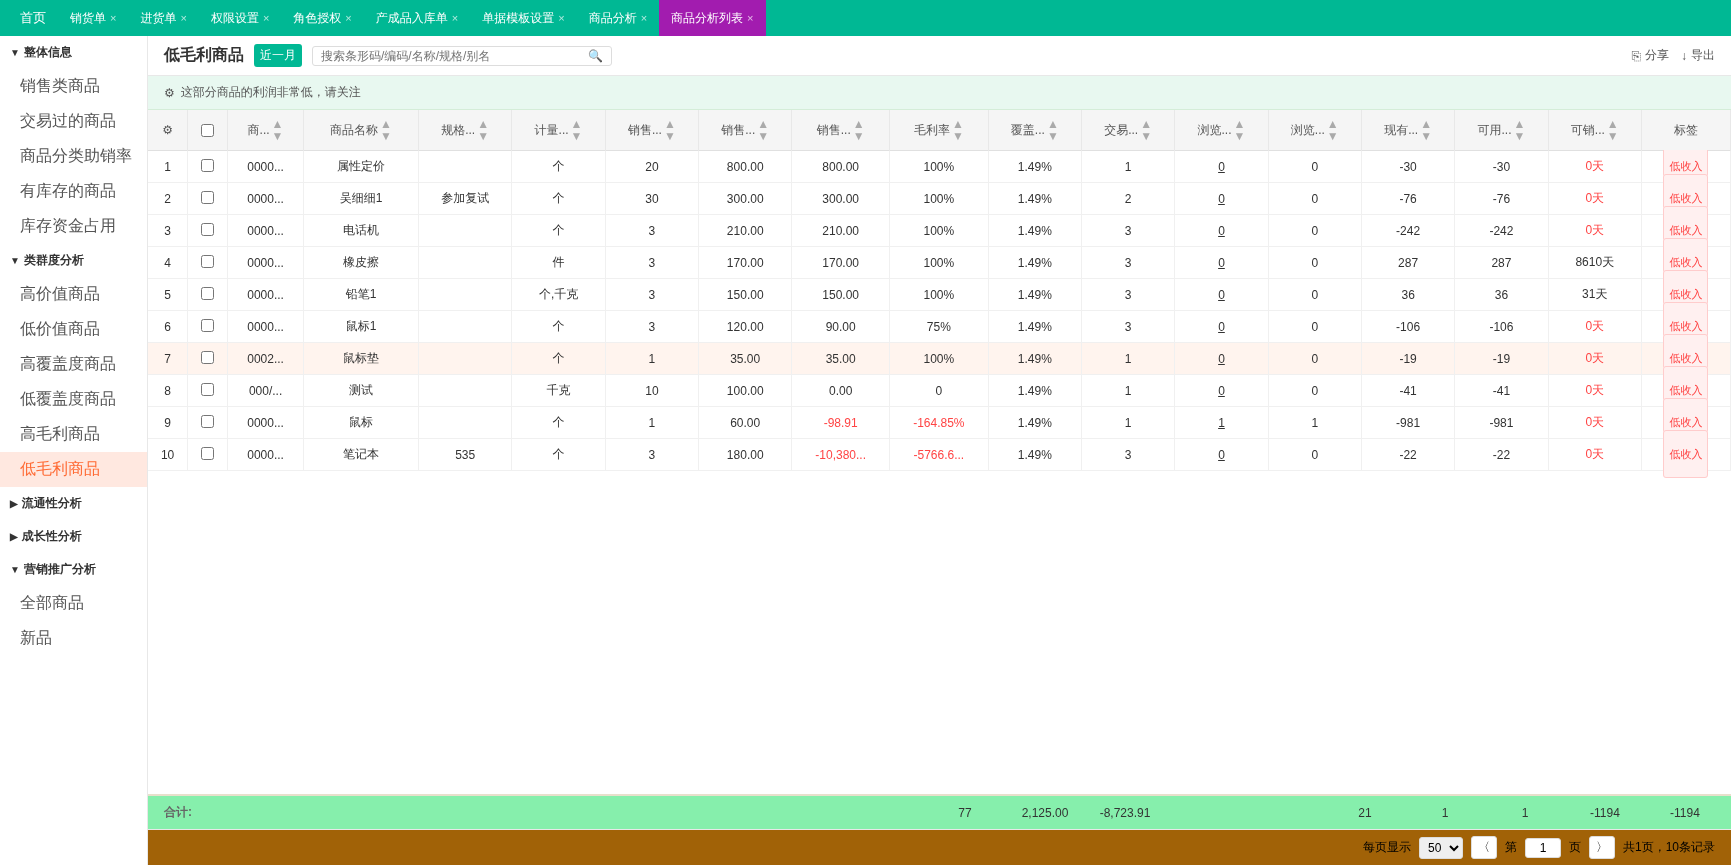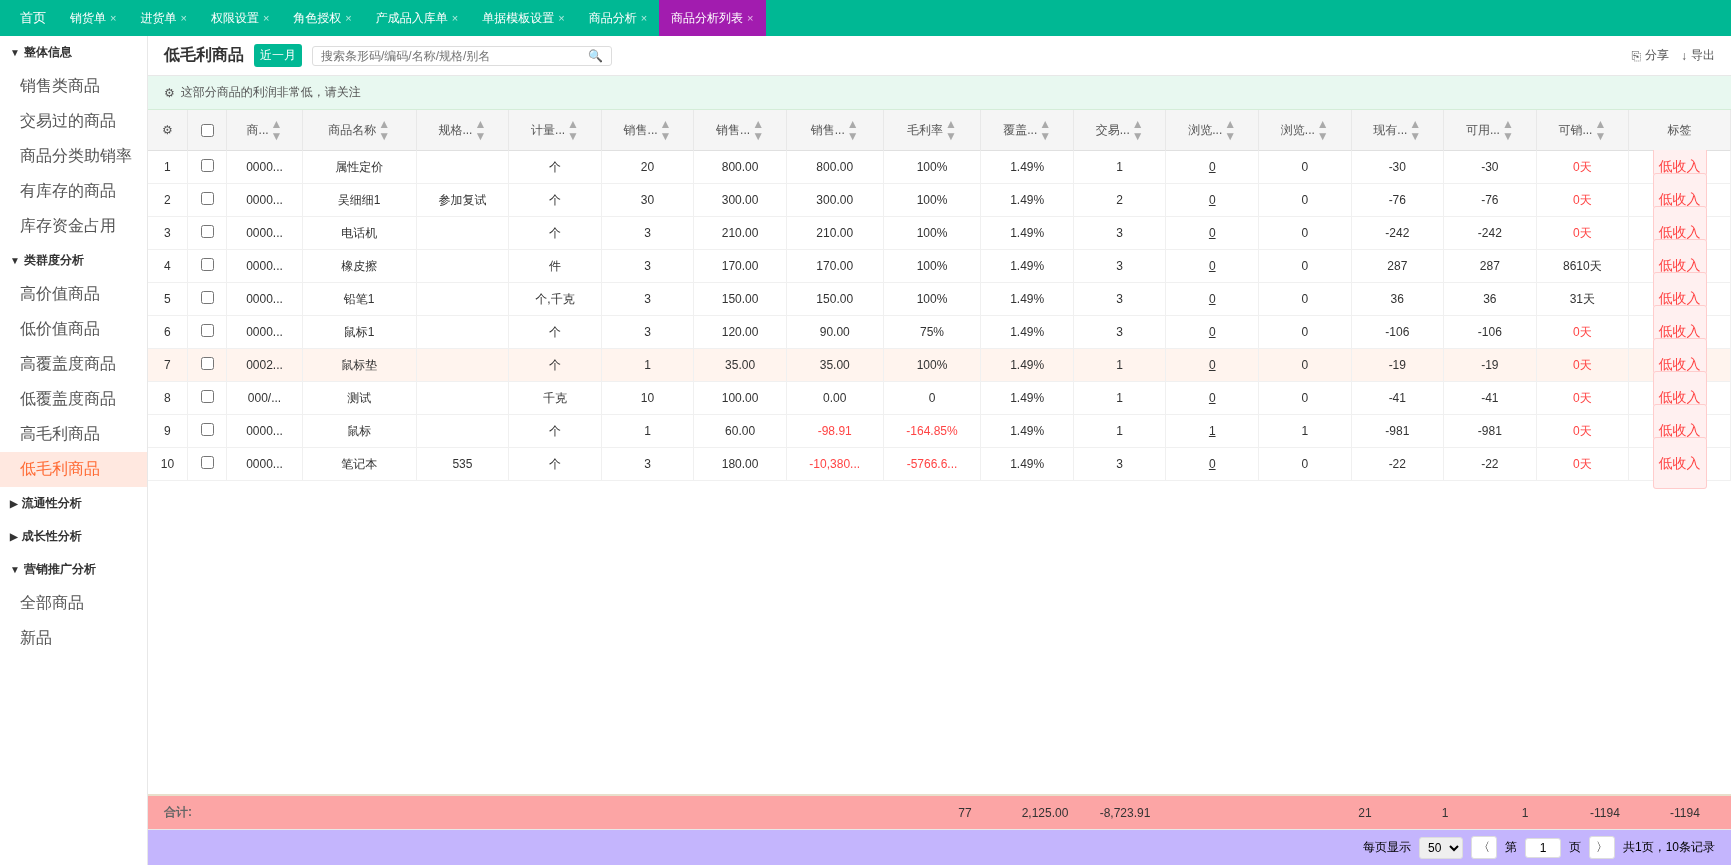--- a/index.html
+++ b/index.html
@@ -178,42 +178,42 @@
       border-right: 1px solid #f0f0f0;
       white-space: nowrap;
     }
     .red-text { color: #ff4444; }
     .tag-badge {
       background: #fff0f0;
       color: #ff4444;
       border: 1px solid #ffcccc;
       border-radius: 3px;
       padding: 17px 5px;
-      font-size: 14px;
+      font-size: 11px;
     }
     .underline { text-decoration: underline; cursor: pointer; }
     input[type="checkbox"] { cursor: pointer; }
 
     
     .table-footer {
-      background: #fca5a5;
+      background: #86efac;
       border-top: 2px solid #e8e0cc;
       padding: 8px 16px;
       display: flex;
       align-items: center;
       gap: 20px;
       font-size: 12px;
     }
     .footer-label { color: #666; font-weight: bold; }
     .footer-value { color: #333; min-width: 60px; text-align: center; }
     .footer-spacer { flex: 1; }
 
     
     .pagination-bar {
-      background: #c4b5fd;
+      background: #a16207;
       border-top: 1px solid #e8e8e8;
       padding: 6px 16px;
       display: flex;
       align-items: center;
       justify-content: flex-end;
       gap: 8px;
       font-size: 12px;
     }
     .pagination-bar select {
       border: 1px solid #ddd;

